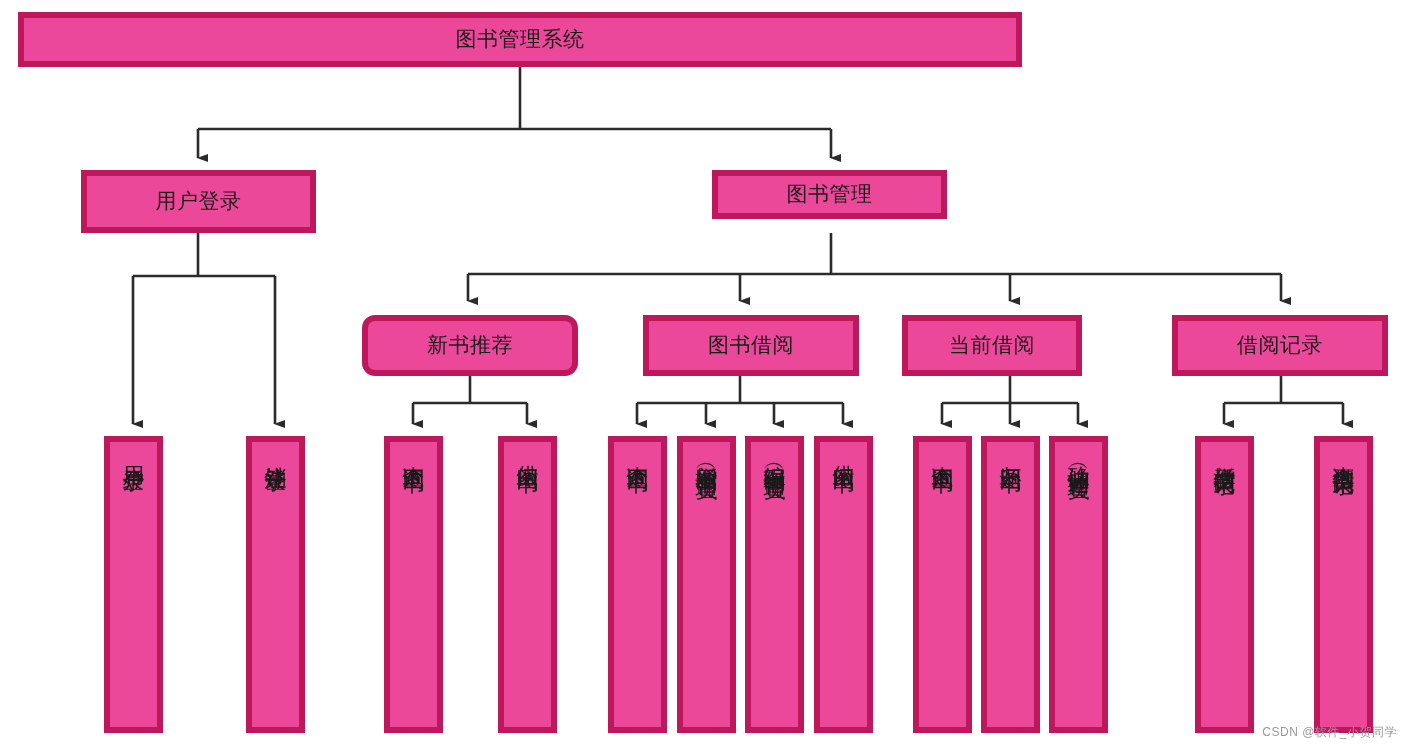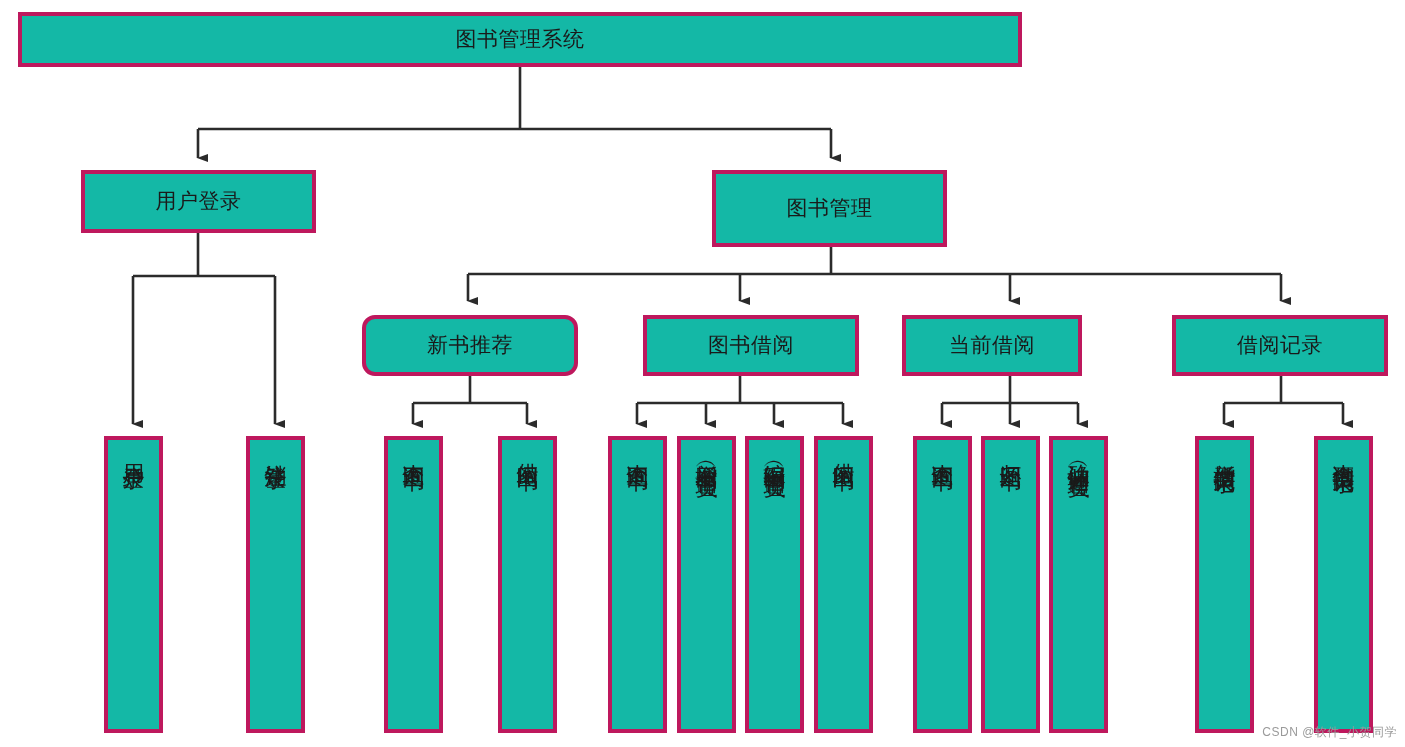--- a/index.html
+++ b/index.html
@@ -22,22 +22,22 @@
   svg.connectors {
     position: absolute;
     top: 0;
     left: 0;
     width: 1405px;
     height: 747px;
   }
   .node {
     position: absolute;
     box-sizing: border-box;
-    background: #14b8a6;
-    border: 4px solid #be185d;
+    background: #ec4899;
+    border: 6px solid #be185d;
     display: flex;
     align-items: center;
     justify-content: center;
     color: #1a1a1a;
   }
   .node-label {
     display: block;
     text-align: center;
     line-height: 1.15;
     white-space: nowrap;
@@ -127,21 +127,21 @@
   </svg>
 
   <div class="node horizontal" style="left:18px; top:12px; width:1004px; height:55px;">
     <span class="node-label">图书管理系统</span>
   </div>
 
   <div class="node horizontal" style="left:81px; top:170px; width:235px; height:63px;">
     <span class="node-label">用户登录</span>
   </div>
 
-  <div class="node horizontal" style="left:712px; top:170px; width:235px; height:77px;">
+  <div class="node horizontal" style="left:712px; top:170px; width:235px; height:49px;">
     <span class="node-label">图书管理</span>
   </div>
 
   <div class="node horizontal" style="left:362px; top:315px; width:216px; height:61px;border-radius:13px;">
     <span class="node-label">新书推荐</span>
   </div>
 
   <div class="node horizontal" style="left:632px; top:315px; width:216px; height:61px;margin-left:11px;">
     <span class="node-label">图书借阅</span>
   </div>

